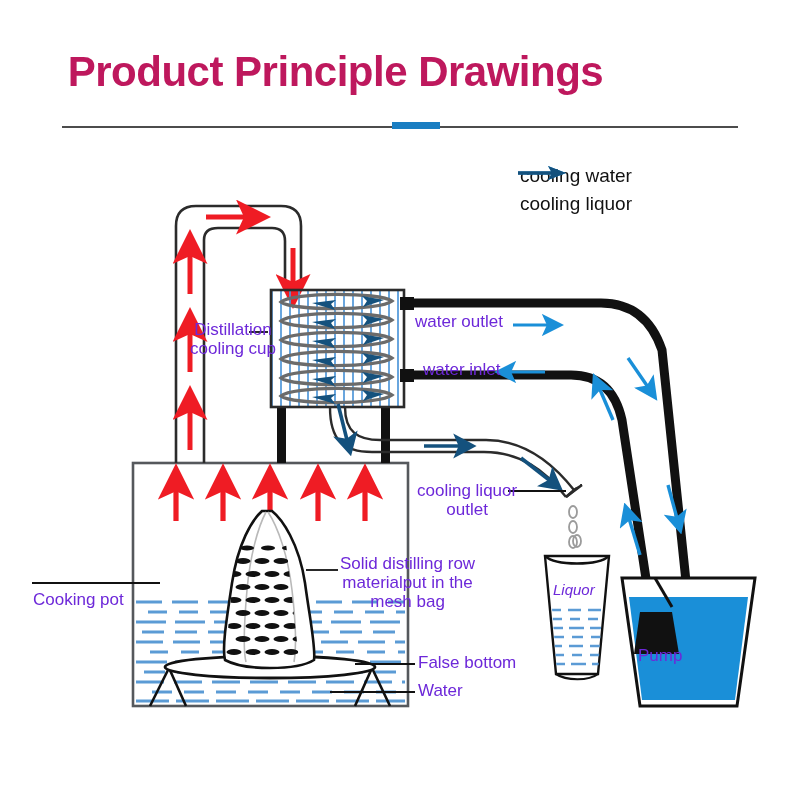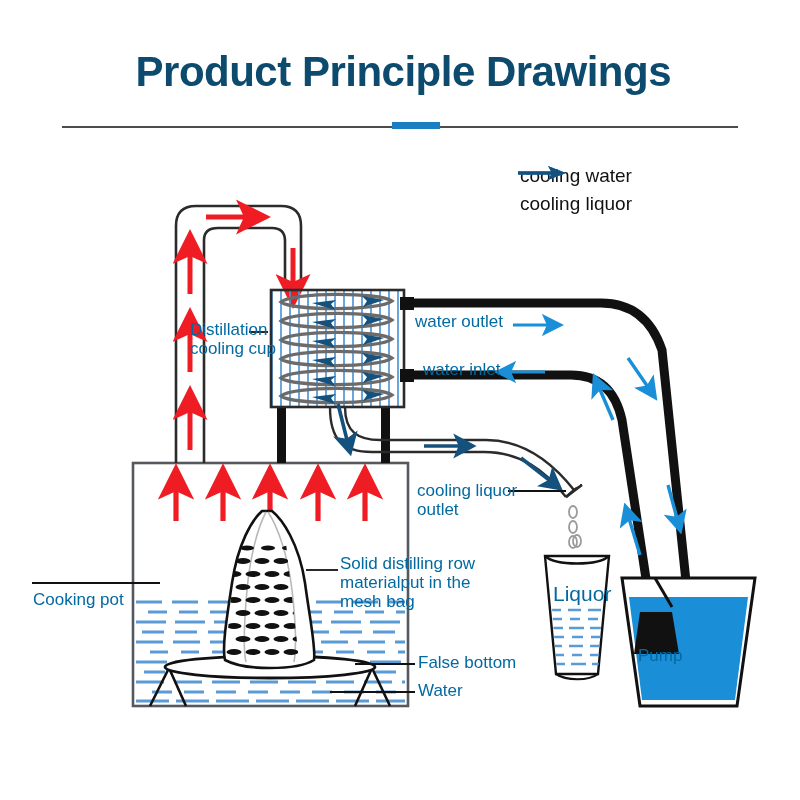--- a/index.html
+++ b/index.html
@@ -1,36 +1,36 @@
 <!DOCTYPE html>
 <html><head>
 <meta charset="utf-8">
 <style>
   html,body{margin:0;padding:0;background:#ffffff;}
   body{width:800px;height:800px;font-family:"Liberation Sans",sans-serif;color:#111;}
   #stage{position:relative;width:800px;height:800px;overflow:hidden;background:#fff;}
 
   .title{
-    position:absolute;left:0;top:48px;width:671px;text-align:right;
-    font-size:42px;font-weight:700;letter-spacing:-0.5px;color:#0c4a6e;
+    position:absolute;left:0;top:48px;width:671px;text-align:center;
+    font-size:42px;font-weight:700;letter-spacing:-0.5px;color:#be185d;
   }
   .rule{position:absolute;left:62px;top:126px;width:676px;height:2px;background:#4c4c4c;}
   .rule-accent{position:absolute;left:392px;top:122px;width:48px;height:7px;background:#1a7ec2;}
 
   .legend{position:absolute;left:516px;top:162px;}
   .legend-row{display:flex;align-items:center;height:28px;}
   .legend-label{font-size:19px;color:#111;margin-left:4px;white-space:nowrap;}
 
   .note{
     position:absolute;left:0;top:730px;width:800px;text-align:center;
     font-size:17.5px;color:#111;
   }
 
-  .lbl{position:absolute;font-size:17px;line-height:1.12;color:#0369a1;white-space:pre;}
-  .lbl.sm{font-size:21px;}
+  .lbl{position:absolute;font-size:17px;line-height:1.12;color:#6d28d9;white-space:pre;text-align:center;}
+  .lbl.sm{font-size:15px;font-style:italic;}
   svg{position:absolute;left:0;top:0;}
   .hidden-text{position:absolute;width:1px;height:1px;overflow:hidden;opacity:0;}
 </style>
 </head>
 <body>
 
 <div id="stage">
 
   <div class="title">Product Principle Drawings</div>
   <div class="rule"></div>

